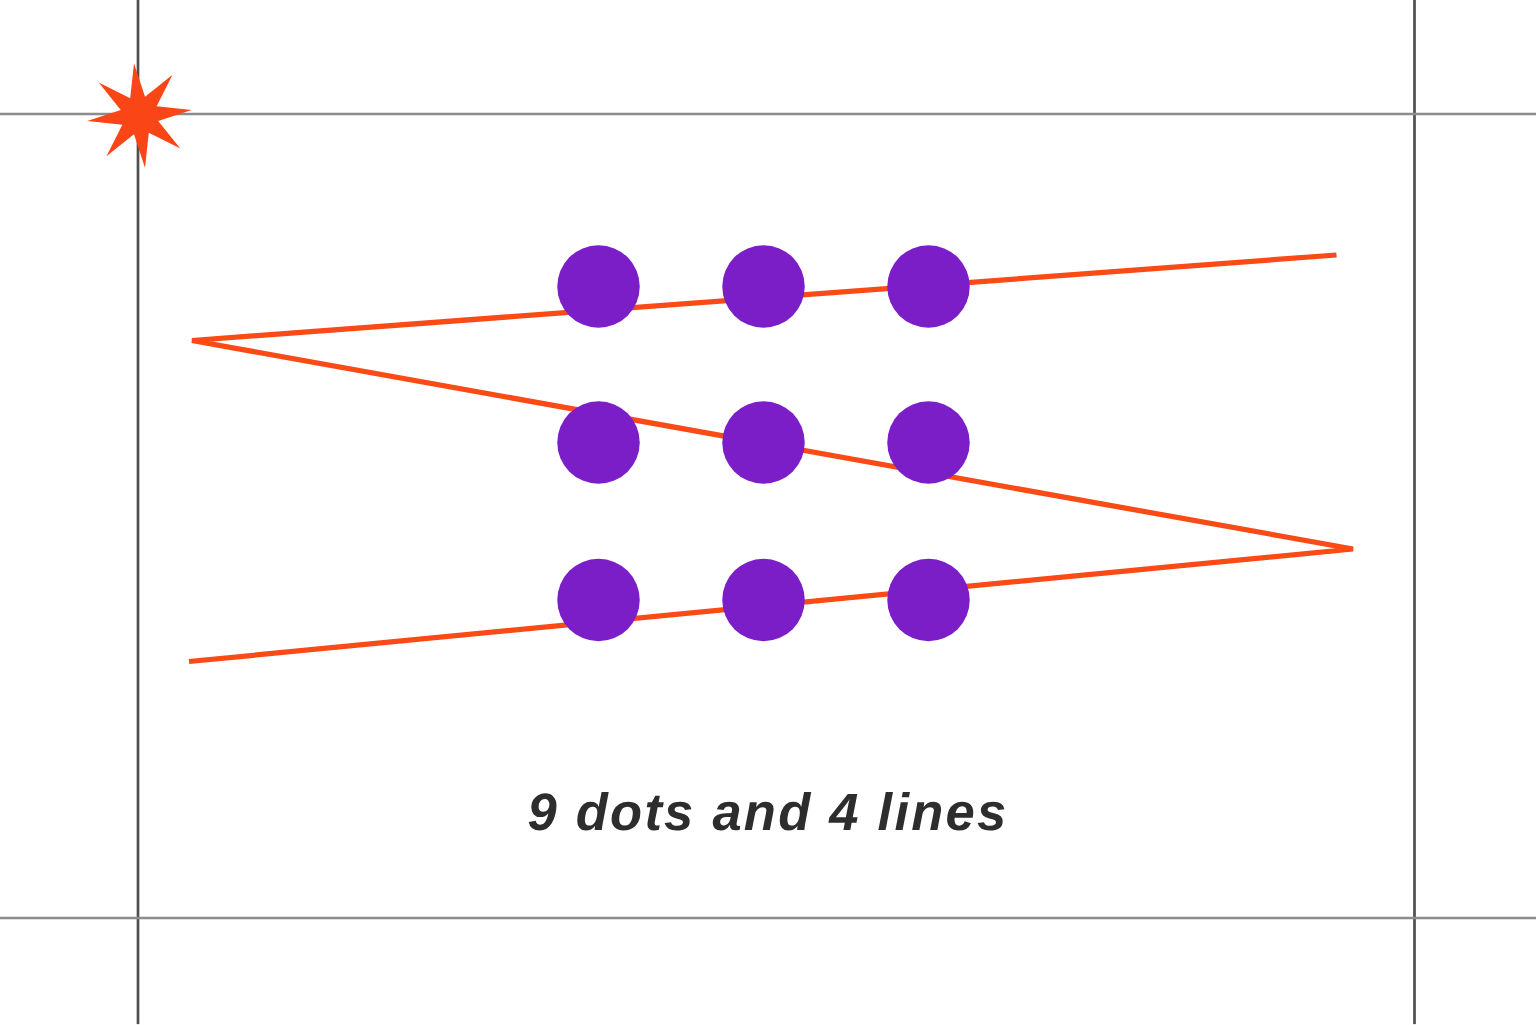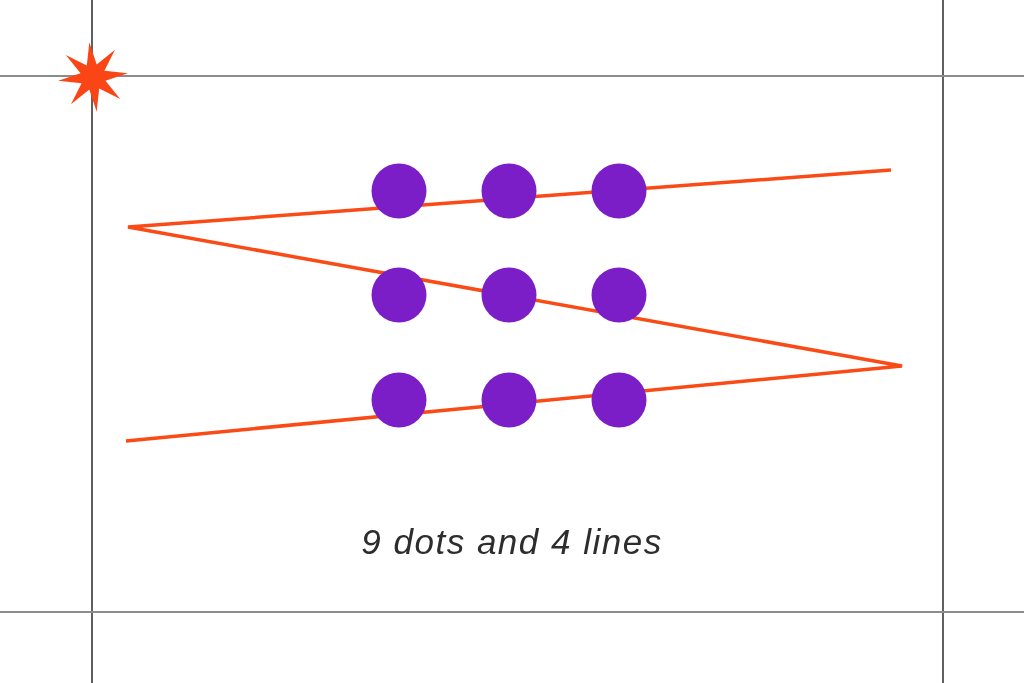--- a/index.html
+++ b/index.html
@@ -23,21 +23,21 @@
     height: 683px;
     display: block;
   }
   .caption {
     position: absolute;
     left: 0;
     right: 0;
     top: 522px;
     text-align: center;
     font-style: italic;
-    font-weight: 400;
+    font-weight: 700;
     font-size: 35px;
     letter-spacing: 1.5px;
     color: #2d2d2d;
     user-select: none;
   }
 </style>
 </head>
 <body>
 
 <div class="canvas">

